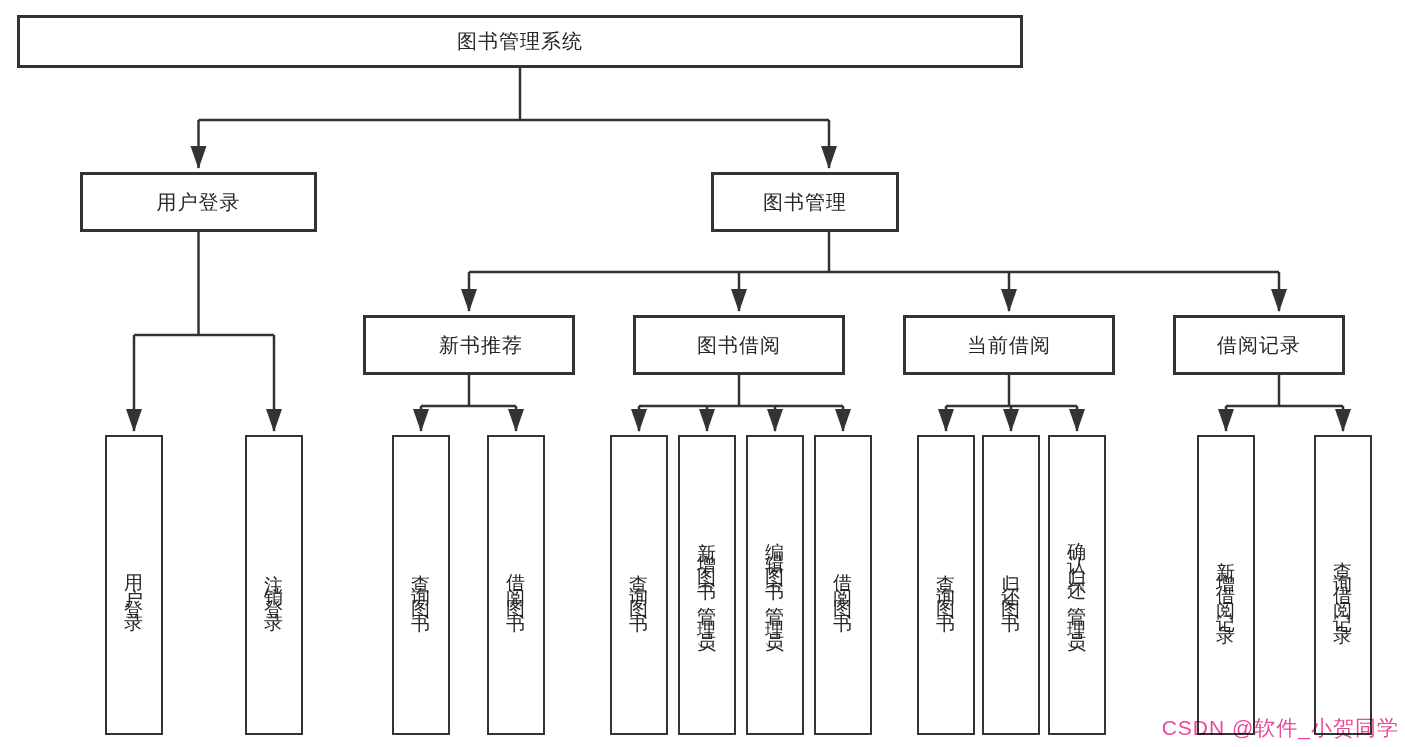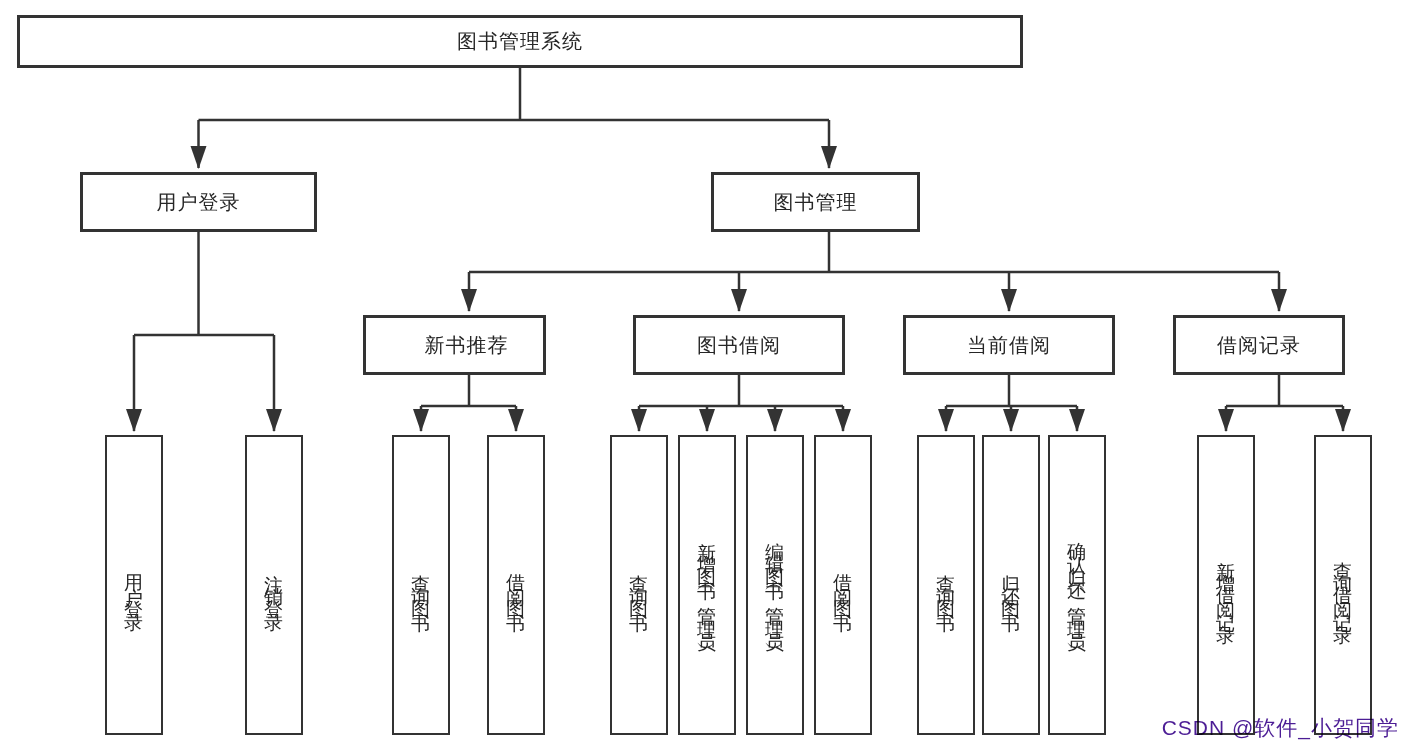--- a/index.html
+++ b/index.html
@@ -33,21 +33,21 @@
     letter-spacing:13px;
     line-height:1;
     white-space:nowrap;
   }
   .watermark{
     position:absolute;
     right:6px;
     top:714px;
     z-index:3;
     font-size:21px;
-    color:#4c1d95;
+    color:#ec4899;
     letter-spacing:1px;
     mix-blend-mode:multiply;
     white-space:nowrap;
   }
 </style>
 </head>
 <body>
 
 <div class="canvas">
 
@@ -115,25 +115,25 @@
     </g>
   </svg>
 
   <div class="node h" style="left:17px;top:15px;width:1006px;height:53px;">
     <span>图书管理系统</span>
   </div>
 
   <div class="node h" style="left:80px;top:172px;width:237px;height:60px;">
     <span>用户登录</span>
   </div>
-  <div class="node h" style="left:711px;top:172px;width:209px;height:60px;font-family:Liberation Serif, serif;">
+  <div class="node h" style="left:711px;top:172px;width:188px;height:60px;font-family:Liberation Serif, serif;">
     <span>图书管理</span>
   </div>
 
-  <div class="node h" style="left:363px;top:315px;width:183px;height:60px;padding-left:24px;">
+  <div class="node h" style="left:363px;top:315px;width:212px;height:60px;padding-left:24px;">
     <span>新书推荐</span>
   </div>
   <div class="node h" style="left:903px;top:315px;width:212px;height:60px;">
     <span>当前借阅</span>
   </div>
   <div class="node h" style="left:633px;top:315px;width:212px;height:60px;">
     <span>图书借阅</span>
   </div>
   <div class="node h" style="left:1173px;top:315px;width:172px;height:60px;">
     <span>借阅记录</span>

